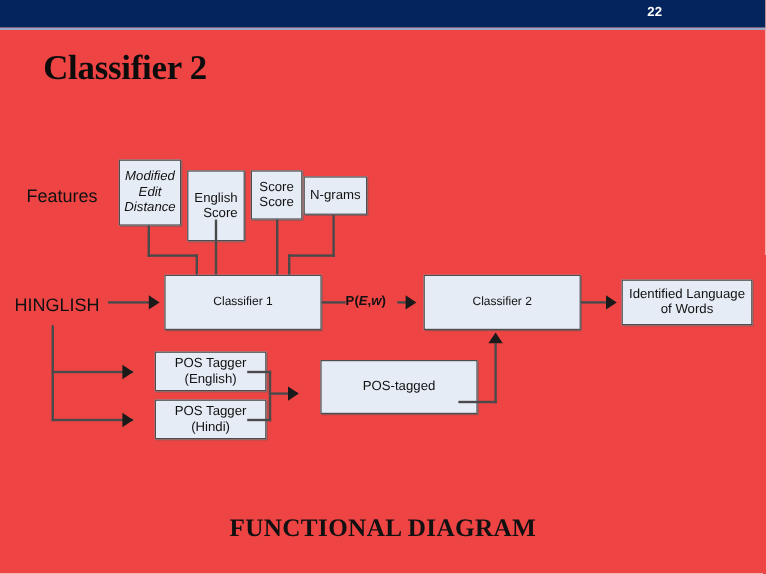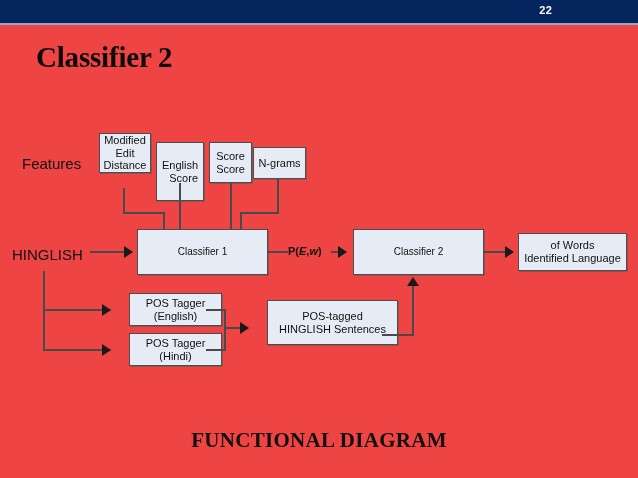--- a/index.html
+++ b/index.html
@@ -138,21 +138,21 @@
 <div id="slide">
 
   <div class="header-bar"></div>
   <div class="header-rule"></div>
   <div class="page-number">22</div>
 
   <div class="slide-title">Classifier 2</div>
 
   <div class="label-text" style="left:22px; top:155px;">Features</div>
 
-  <div class="node feat" style="left:99px; top:133px; width:52px; height:40px;">
+  <div class="node feat" style="left:99px; top:133px; width:52px; height:55px;font-style:italic;">
     <div>
       <span>Modified</span>
       <span>Edit</span>
       <span>Distance</span>
     </div>
   </div>
 
   <div class="node feat" style="left:156px; top:142px; width:48px; height:59px;text-align:right;">
     <div>
       <span>English</span>
@@ -203,22 +203,22 @@
 
   <div class="node big" style="left:353px; top:229px; width:131px; height:46px;">
     <span>Classifier 2</span>
   </div>
 
   <div class="ln lnh" style="left:484px; top:251px; width:26px;"></div>
   <div class="arrow arrow-r" style="left:505px; top:246px;"></div>
 
   <div class="node out" style="left:518px; top:233px; width:109px; height:38px;">
     <div>
+      <span>Identified Language</span>
       <span>of Words</span>
-      <span>Identified Language</span>
     </div>
   </div>
 
   <div class="ln lnv" style="left:43px; top:271px; height:80px;"></div>
   <div class="ln lnh" style="left:43px; top:309px; width:68px;"></div>
   <div class="arrow arrow-r" style="left:102px; top:304px;"></div>
   <div class="ln lnh" style="left:43px; top:349px; width:68px;"></div>
   <div class="arrow arrow-r" style="left:102px; top:344px;"></div>
 
   <div class="node med" style="left:113px; top:293px; width:93px; height:33px;">
@@ -237,21 +237,20 @@
 
   <div class="ln lnh" style="left:206px; top:309px; width:20px;"></div>
   <div class="ln lnh" style="left:206px; top:349px; width:20px;"></div>
   <div class="ln lnv" style="left:224px; top:309px; height:42px;"></div>
   <div class="ln lnh" style="left:224px; top:327px; width:24px;"></div>
   <div class="arrow arrow-r" style="left:240px; top:322px;"></div>
 
   <div class="node med" style="left:251px; top:300px; width:131px; height:45px;">
     <div>
       <span>POS-tagged</span>
-      <span>HINGLISH Sentences</span>
     </div>
   </div>
 
   <div class="ln lnh" style="left:382px; top:334px; width:32px;"></div>
   <div class="ln lnv" style="left:412px; top:286px; height:50px;"></div>
   <div class="arrow arrow-u" style="left:407px; top:277px;"></div>
 
   <div class="caption">FUNCTIONAL DIAGRAM</div>
 </div>
 

